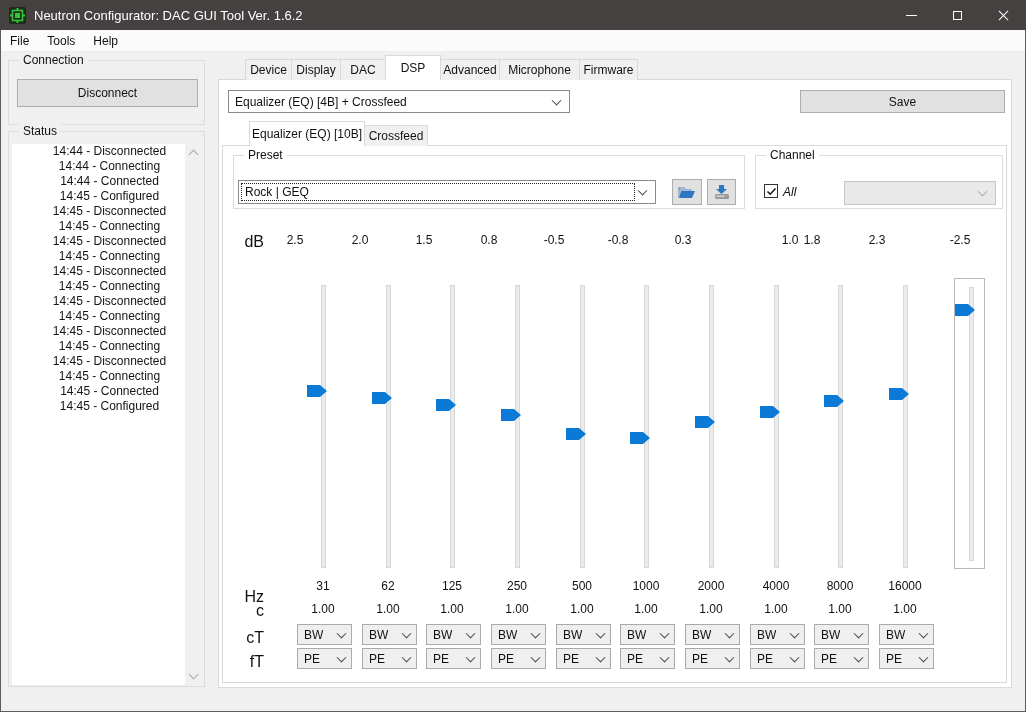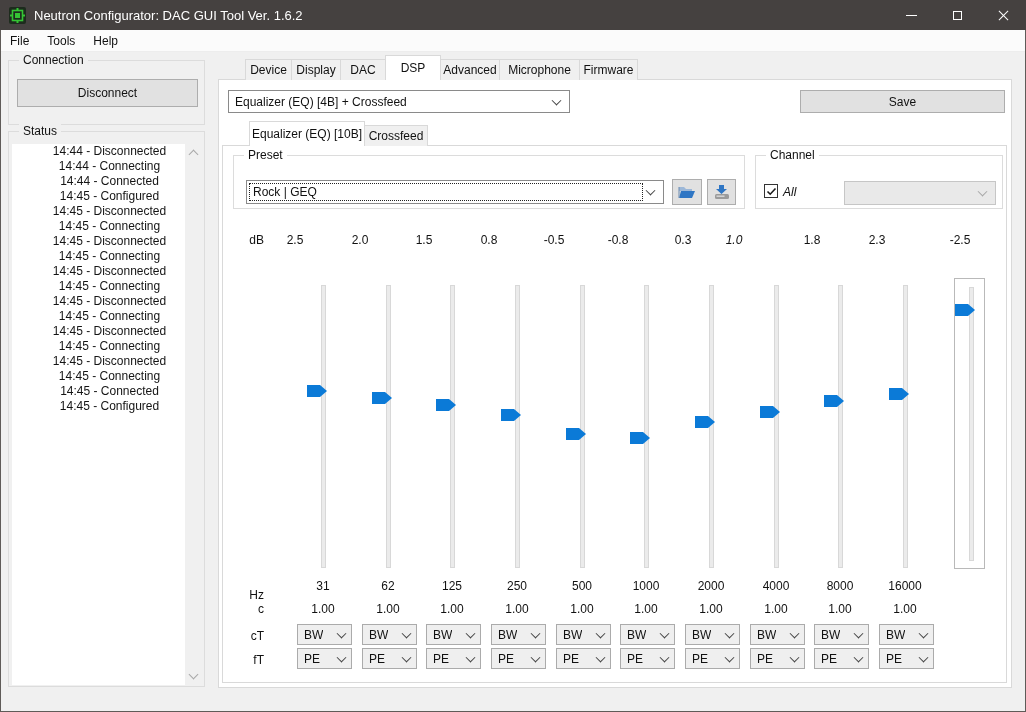--- a/index.html
+++ b/index.html
@@ -46,21 +46,21 @@
   
   .statuslist{position:absolute;background:#ffffff;overflow:hidden;}
   .statusitem{height:15px;line-height:15px;padding-left:5px;white-space:nowrap;font-size:12px;color:#141414;}
   .vscroll{position:absolute;right:0;top:0;bottom:0;width:17px;background:#f0f0f0;}
   .sarrow{position:absolute;left:5px;width:7px;height:7px;border-right:1.4px solid #a9a9a9;border-bottom:1.4px solid #a9a9a9;}
   .sarrow.up{top:7px;transform:rotate(-135deg);}
   .sarrow.down{bottom:7px;transform:rotate(45deg);}
   
   .eq-layer{position:absolute;left:0;top:0;width:1026px;height:712px;pointer-events:none;}
   .eq-layer>*{pointer-events:auto;}
-  .rowlabel{position:absolute;width:30px;text-align:right;font-size:12px;color:#111;}
+  .rowlabel{position:absolute;width:30px;text-align:right;font-size:16px;color:#111;}
   .dbval,.hzval,.cval{position:absolute;text-align:center;font-size:12px;color:#111;}
   .track{position:absolute;width:5px;background:#ebebeb;box-shadow:inset 0 0 0 1px #d8d8d8;}
   .thumb{position:absolute;width:21px;height:12px;}
   .checkbox{position:absolute;width:14px;height:14px;background:#fff;border:1px solid #333;}
   .checkbox svg{position:absolute;left:1px;top:1px;}
   .cblabel{position:absolute;font-size:12px;color:#111;}
   .iconbtn{position:absolute;background:#e1e1e1;border:1px solid #adadad;display:flex;align-items:center;justify-content:center;}
 </style>
 </head>
 <body>
@@ -154,21 +154,21 @@
   <div class="btn" style="left:800px;top:90px;width:205px;height:23px;z-index:6;">Save</div>
 
   <div class="tabpage" style="left:222px;top:145px;width:785px;height:538px;"></div>
   <div class="tabstrip" style="left:222px;top:121px;height:25px;z-index:6;" id="sub-tabs">
       <div class="tab sel" style="width: 116px;">Equalizer (EQ) [10B]</div>
       <div class="tab" style="width: 64px;">Crossfeed</div>
     </div>
 
   <div class="groupbox bg-white" style="left:233px;top:155px;width:512px;height:54px;z-index:6;">
     <span class="legend">Preset</span>
-    <div class="combo" style="left:12px;top:24px;width:418px;height:24px;">
+    <div class="combo" style="left:4px;top:24px;width:418px;height:24px;">
       <span class="val">Rock | GEQ</span>
       <span class="cv"></span>
       <span class="focusrect"></span>
     </div>
     <div class="iconbtn" style="left:438px;top:23px;width:30px;height:26px;">
       <svg width="18" height="14" viewBox="0 0 18 14">
         <path d="M1 2 h5 l2 2 h6 v2 h-13 z" fill="#9db8d8"></path>
         <path d="M1 13 L3 6 h14 l-3 7 z" fill="#2f76c4"></path>
         <path d="M1 2 v11" stroke="#6a8ab0" stroke-width="1"></path>
       </svg>
@@ -307,21 +307,21 @@
       <span class="hzval" style="left:683px;top:579px;width:56px;">2000</span>
       <span class="cval" style="left:683px;top:602px;width:56px;">1.00</span>
       <div class="combo graybody" style="left:685px;top:624px;width:55px;height:21px;">
         <span class="val">BW</span>
         <span class="cv" style="right: 6px;"></span>
       </div>
       <div class="combo graybody" style="left:685px;top:648px;width:55px;height:21px;">
         <span class="val">PE</span>
         <span class="cv" style="right: 6px;"></span>
       </div>
-      <span class="dbval" style="left:712px;top:233px;width:44px;font-style:italic;">1.0</span>
+      <span class="dbval" style="left:768px;top:233px;width:44px;">1.0</span>
       <div class="track" style="left:774px;top:285px;height:283px;"></div>
       <svg class="thumb" style="left:760px;top:406px;" viewBox="0 0 21 12">
         <polygon points="0,0 13,0 20,6 13,12 0,12" fill="#0b7ad7"></polygon>
       </svg>
       <span class="hzval" style="left:748px;top:579px;width:56px;">4000</span>
       <span class="cval" style="left:748px;top:602px;width:56px;">1.00</span>
       <div class="combo graybody" style="left:750px;top:624px;width:55px;height:21px;">
         <span class="val">BW</span>
         <span class="cv" style="right: 6px;"></span>
       </div>

